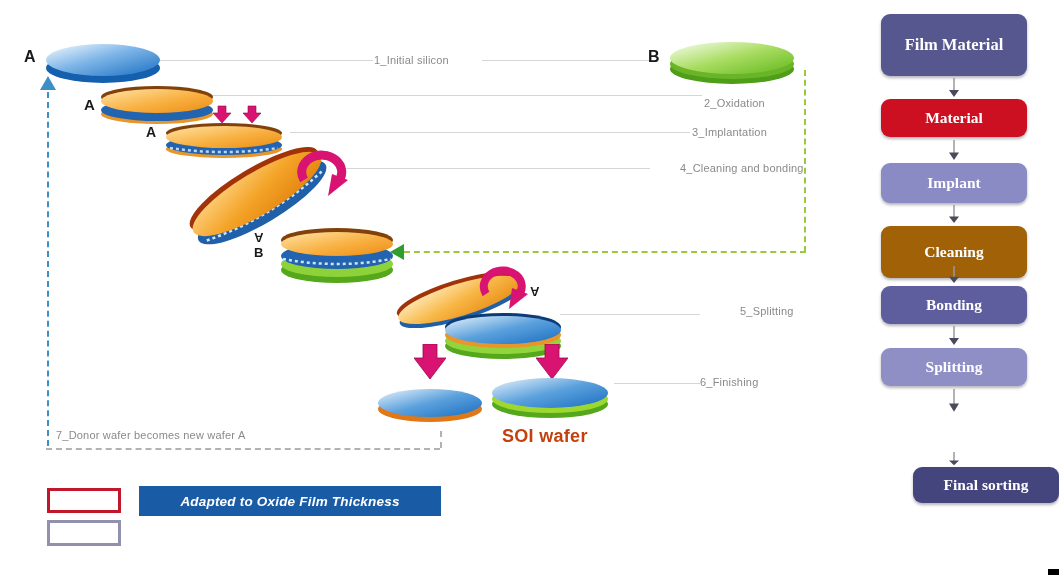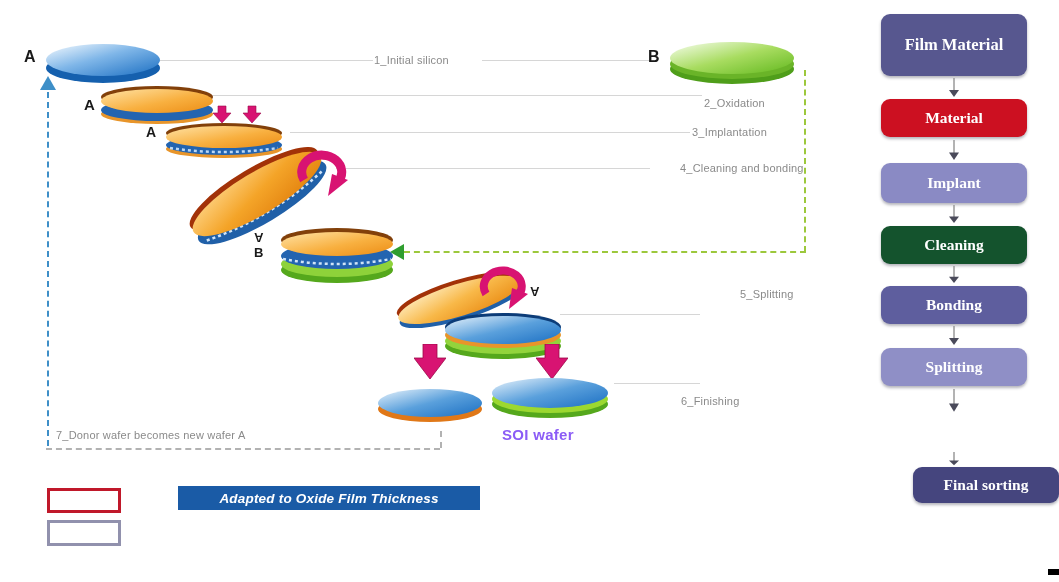--- a/index.html
+++ b/index.html
@@ -28,42 +28,42 @@
   
   .legend-swatch{position:absolute;background:#fff;border:3px solid #888;}
   .legend-bar{position:absolute;display:flex;align-items:center;justify-content:center;
     color:#fff;font-weight:bold;font-style:italic;font-size:13.5px;letter-spacing:.2px;}
   
   .flow-node{position:absolute;left:881px;width:146px;border-radius:9px;
     display:flex;align-items:center;justify-content:center;text-align:center;
     color:#fff;font-family:"Liberation Serif",serif;font-weight:bold;font-size:15.5px;
     box-shadow:0 2px 3px rgba(40,40,60,.35);line-height:1.25;}
   .flow-arrow{position:absolute;left:948px;width:12px;}
-  .soi-label{position:absolute;font-weight:bold;font-size:15px;color:#8b5cf6;letter-spacing:.3px;}
+  .soi-label{position:absolute;font-weight:bold;font-size:18px;color:#c2410c;letter-spacing:.3px;}
   .corner-mark{position:absolute;background:#000;}
 </style>
 </head>
 <body>
 
 <div id="stage">
 
   <div class="conn" style="left:155px;top:60px;width:218px;"></div>
   <div class="conn" style="left:482px;top:60px;width:172px;"></div>
   <div class="conn" style="left:208px;top:95px;width:494px;"></div>
   <div class="conn" style="left:290px;top:132px;width:400px;"></div>
   <div class="conn" style="left:336px;top:168px;width:314px;"></div>
   <div class="conn" style="left:560px;top:314px;width:140px;"></div>
   <div class="conn" style="left:614px;top:383px;width:86px;"></div>
 
   <div class="step-label" style="left:374px;top:54px;">1_Initial silicon</div>
   <div class="step-label" style="left:704px;top:97px;">2_Oxidation</div>
   <div class="step-label" style="left:692px;top:126px;">3_Implantation</div>
   <div class="step-label" style="left:652px;top:162px;margin-left:28px;">4_Cleaning and bonding</div>
-  <div class="step-label" style="left:704px;top:288px;padding-left:36px;">5_Splitting</div>
-  <div class="step-label" style="left:681px;top:376px;margin-top:19px;">6_Finishing</div>
+  <div class="step-label" style="left:704px;top:305px;padding-left:36px;">5_Splitting</div>
+  <div class="step-label" style="left:700px;top:376px;">6_Finishing</div>
   <div class="step-label" style="left:56px;top:429px;">7_Donor wafer becomes new wafer A</div>
 
   <div class="tri-up-blue" style="left:40px;top:76px;"></div>
   <div class="dash-blue-v" style="left:47px;top:92px;height:354px;"></div>
 
   <div class="dash-gray-h" style="left:46px;top:448px;width:394px;"></div>
   <div class="dash-gray-v" style="left:440px;top:431px;height:17px;"></div>
 
   <div class="dash-green-v" style="left:804px;top:70px;height:182px;"></div>
   <div class="dash-green-h" style="left:404px;top:251px;width:402px;"></div>
@@ -261,27 +261,27 @@
       </linearGradient>
         </defs>
       <ellipse cx="60" cy="34" rx="58" ry="14" fill="#55a81c"></ellipse>
       <ellipse cx="60" cy="29" rx="58" ry="14" fill="#9cd830"></ellipse>
       <ellipse cx="60" cy="23" rx="58" ry="15" fill="url(#gSOI)"></ellipse>
     </svg>
   </div>
   <div class="soi-label" style="left:502px;top:426px;">SOI wafer</div>
 
   <div class="legend-swatch" style="left: 47px; top: 488px; width: 68px; height: 19px; border-color: rgb(192, 24, 42);"></div>
-  <div class="legend-bar" style="left: 139px; top: 486px; width: 302px; height: 24px; background-color: rgb(26, 91, 166); margin-left: 39px;">Adapted to Oxide Film Thickness</div>
+  <div class="legend-bar" style="left: 139px; top: 486px; width: 302px; height: 30px; background-color: rgb(26, 91, 166);">Adapted to Oxide Film Thickness</div>
   <div class="legend-swatch" style="left: 47px; top: 520px; width: 68px; height: 20px; border-color: rgb(145, 145, 173);"></div>
 
   <div class="flow-node" style="top: 14px; height: 62px; font-size: 16.5px; background-color: rgb(87, 87, 143);">Film Material</div>
   <div class="flow-node" style="top: 99px; height: 38px; background-color: rgb(204, 16, 33);">Material</div>
   <div class="flow-node" style="top: 163px; height: 40px; background-color: rgb(138, 138, 196);">Implant</div>
-  <div class="flow-node" style="top: 226px; height: 38px; background-color: #14532d;">Cleaning</div>
+  <div class="flow-node" style="top: 226px; height: 52px; background-color: #a16207;">Cleaning</div>
   <div class="flow-node" style="top: 286px; height: 38px; background-color: rgb(94, 94, 158);">Bonding</div>
   <div class="flow-node" style="top: 348px; height: 38px; background-color: rgb(143, 143, 198);">Splitting</div>
   <div class="flow-node" style="top: 467px; height: 36px; background-color: rgb(69, 69, 126); margin-left: 32px;">Final sorting</div>
 
   <div class="flow-arrow" style="top:78px;height:20px;">
     <svg width="12" height="20" viewBox="0 0 12 20" preserveAspectRatio="none">
         <line x1="6" y1="0" x2="6" y2="13" stroke="#9a9a9a" stroke-width="1.5"></line>
         <polygon points="1,12 11,12 6,19" fill="#4a4a5a"></polygon>
       </svg></div>
   <div class="flow-arrow" style="top:140px;height:21px;">

